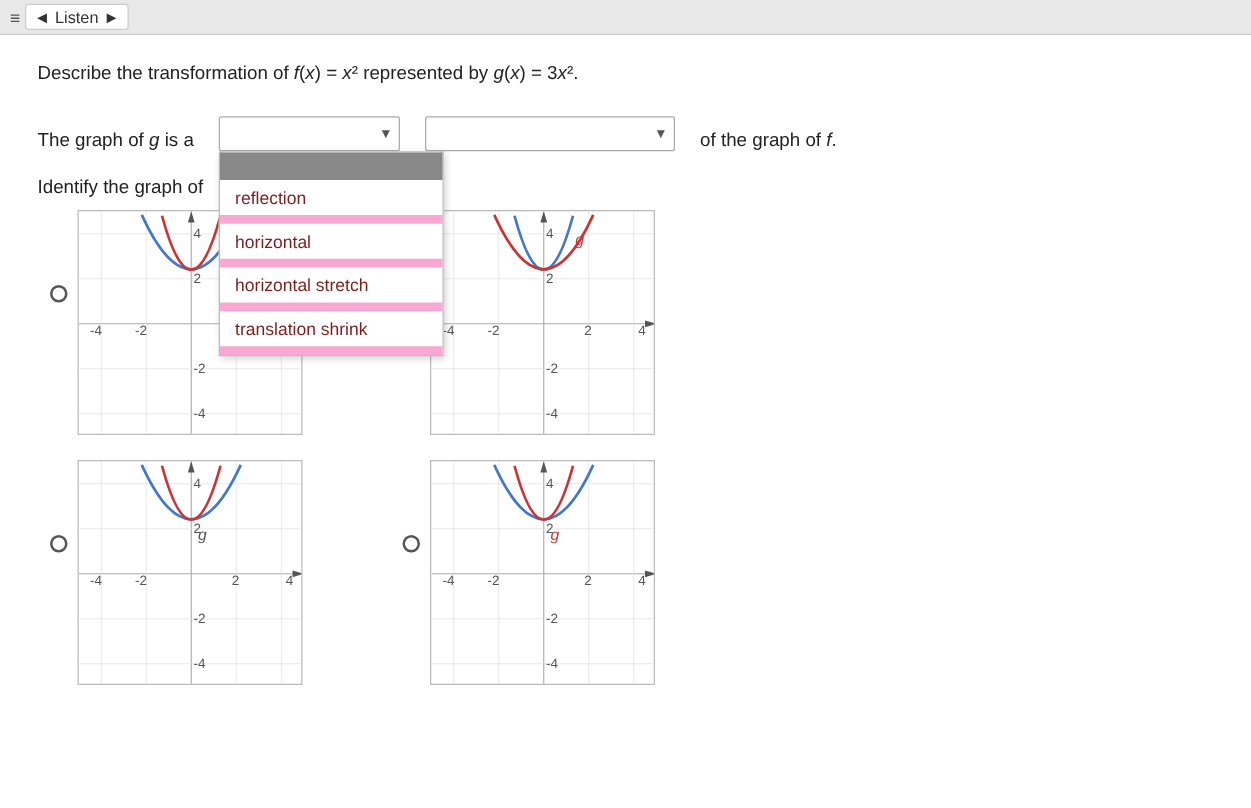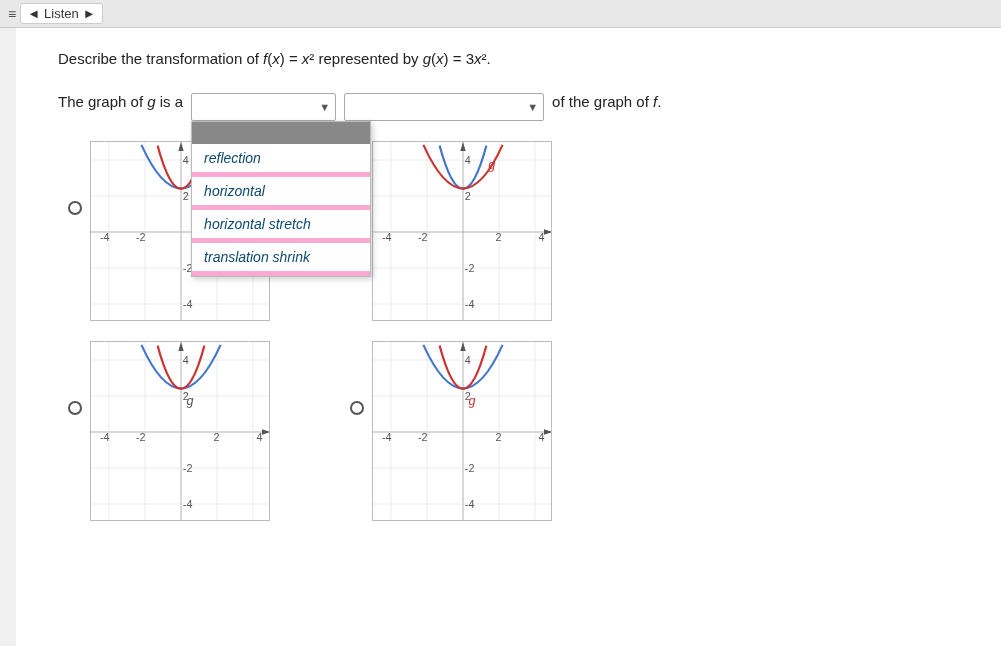--- a/index.html
+++ b/index.html
@@ -32,35 +32,34 @@
       font-size: 13px;
       color: #333;
       cursor: pointer;
       padding: 2px 6px;
       border: 1px solid #ccc;
       background: white;
       border-radius: 3px;
     }
     .main-content {
       background: white;
-      padding: 20px 42px;
+      padding: 20px 30px;
       min-height: 618px;
       position: relative;
-      margin-left: 16px;
     }
     .question-text {
       font-size: 15px;
       color: #222;
       margin-bottom: 24px;
       line-height: 1.4;
     }
     .fill-in-row {
       display: flex;
-      align-items: flex-start;
-      gap: 8px;
+      align-items: flex-end;
+      gap: 20px;
       font-size: 15px;
       color: #222;
       margin-bottom: 20px;
       position: relative;
     }
     .dropdown-wrapper {
       position: relative;
       display: inline-block;
     }
     .dropdown-select {
@@ -103,24 +102,23 @@
       z-index: 100;
       min-width: 180px;
     }
     .dropdown-popup-header {
       background: #888;
       height: 22px;
     }
     .dropdown-popup-item {
       padding: 6px 12px;
       font-size: 14px;
-      color: #0c4a6e;
-      cursor: pointer;
-      border-bottom: 5px solid #f9a8d4;
-      font-style: italic;
+      color: #7f1d1d;
+      cursor: pointer;
+      border-bottom: 7px solid #f9a8d4;
     }
     .graph-option {
       display: flex;
       align-items: flex-start;
       gap: 8px;
     }
     .radio-circle {
       width: 14px;
       height: 14px;
       border: 2px solid #555;
@@ -193,20 +191,23 @@
     <div class="dropdown-wrapper">
       <select class="dropdown2-select">
         <option value=""></option>
       </select>
       <span class="dropdown-arrow">▼</span>
     </div>
 
     <span>of the graph of <i>f</i>.</span>
   </div>
 
+  <div class="identify-text">
+    Identify the graph of
+  </div>
 
   <div style="display: flex; gap: 80px; margin-left: 10px;">
 
     <div style="display: flex; flex-direction: column; gap: 20px;">
 
       <div class="graph-option">
         <div class="radio-circle"></div>
         <div class="graph-canvas">
           <svg width="180" height="180" viewBox="-5 -5 10 10">
 

